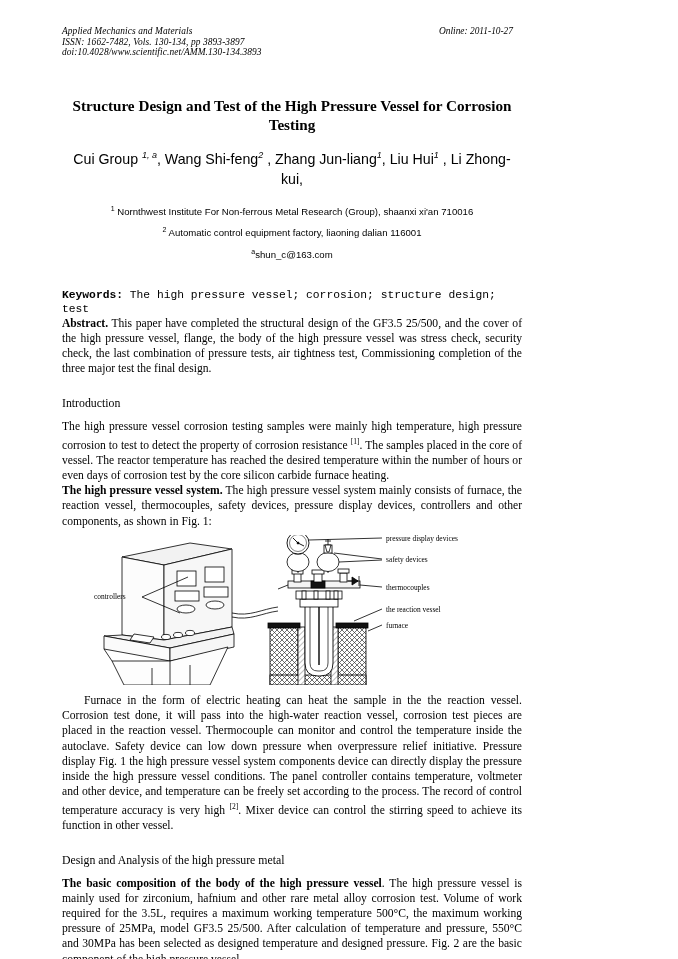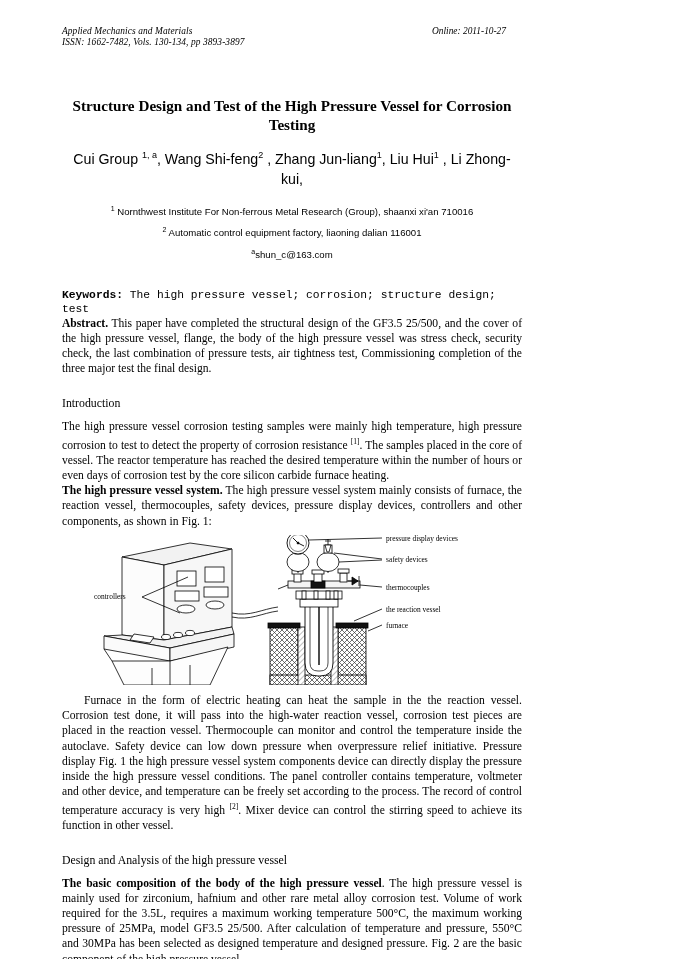--- a/index.html
+++ b/index.html
@@ -20,21 +20,21 @@
   
   .jhead{position:relative;height:52px;}
   .jhead .left{
     font-family:"Liberation Serif", serif;
     font-style:italic;
     font-size:9.4px;
     line-height:10.6px;
     letter-spacing:.1px;
   }
   .jhead .right{
-    position:absolute;right:16px;top:0;
+    position:absolute;right:9px;top:0;
     font-family:"Liberation Serif", serif;
     font-style:italic;
     font-size:9.4px;
     line-height:10.6px;
   }
 
   
   .title{
     font-family:Liberation Serif, serif;
     font-weight:bold;
@@ -43,21 +43,21 @@
     text-align:center;
     margin:18px 8px 0 8px;
   }
   .authors{
     font-family:"Liberation Sans", sans-serif;
     font-size:14.2px;
     line-height:20px;
     text-align:center;
     margin:11px 4px 0 4px;
   }
-  .authors sup{font-size:9px;vertical-align:super;}
+  .authors sup{font-size:9px;vertical-align:super;font-style:italic;}
   .affil{
     font-family:"Liberation Sans", sans-serif;
     font-size:9.6px;
     line-height:16.5px;
     text-align:center;
     margin-top:12px;
   }
   .affil div{margin-bottom:2px;}
   .affil sup{font-size:7px;vertical-align:super;}
 
@@ -101,20 +101,21 @@
 </style>
 </head>
 <body>
 
 <div class="page">
 
   <div class="jhead">
     <div class="left">
       <div>Applied Mechanics and Materials</div>
       <div>ISSN: 1662-7482, Vols. 130-134, pp 3893-3897</div>
+      <div>doi:10.4028/www.scientific.net/AMM.130-134.3893</div>
     </div>
     <div class="right">Online: 2011-10-27</div>
   </div>
 
   <div class="title">Structure Design and Test of the High Pressure Vessel for Corrosion Testing</div>
 
   <div class="authors">
     <span>Cui Group </span><sup>1, a</sup><span>, Wang Shi-feng</span><sup>2</sup><span> , Zhang Jun-liang</span><sup>1</sup><span>, Liu Hui</span><sup>1</sup><span> , Li Zhong-kui,</span>
   </div>
 
@@ -271,18 +272,18 @@
         <text x="304" y="77" class="fig-lbl-vessel">the reaction vessel</text>
         <text x="304" y="93" class="fig-lbl-furnace">furnace</text>
       </g>
     </svg>
   </div>
 
   <p class="just para indent">
     <span>Furnace in the form of electric heating can heat the sample in the the reaction vessel. Corrosion test done, it will pass into the high-water reaction vessel, corrosion test pieces are placed in the reaction vessel. Thermocouple can monitor and control the temperature inside the autoclave. Safety device can low down pressure when overpressure relief initiative. Pressure display Fig. 1 the high pressure vessel system components device can directly display the pressure inside the high pressure vessel conditions. The panel controller contains temperature, voltmeter and other device, and temperature can be freely set according to the process. The record of control temperature accuracy is very high </span><sup class="ref">[2]</sup><span>. Mixer device can control the stirring speed to achieve its function in other vessel.</span>
   </p>
 
-  <h2 class="sec">Design and Analysis of the high pressure vessel</h2>
+  <h2 class="sec">Design and Analysis of the high pressure metal</h2>
   <p class="just para">
     <b>The basic composition of the body of the high pressure vessel</b><span>. The high pressure vessel is mainly used for zirconium, hafnium and other rare metal alloy corrosion test. Volume of work required for the 3.5L, requires a maximum working temperature 500°C, the maximum working pressure of 25MPa, model GF3.5 25/500. After calculation of temperature and pressure, 550°C and 30MPa has been selected as designed temperature and designed pressure. Fig. 2 are the basic component of the high pressure vessel.</span>
   </p>
 
 </div>
 
 </body></html>

